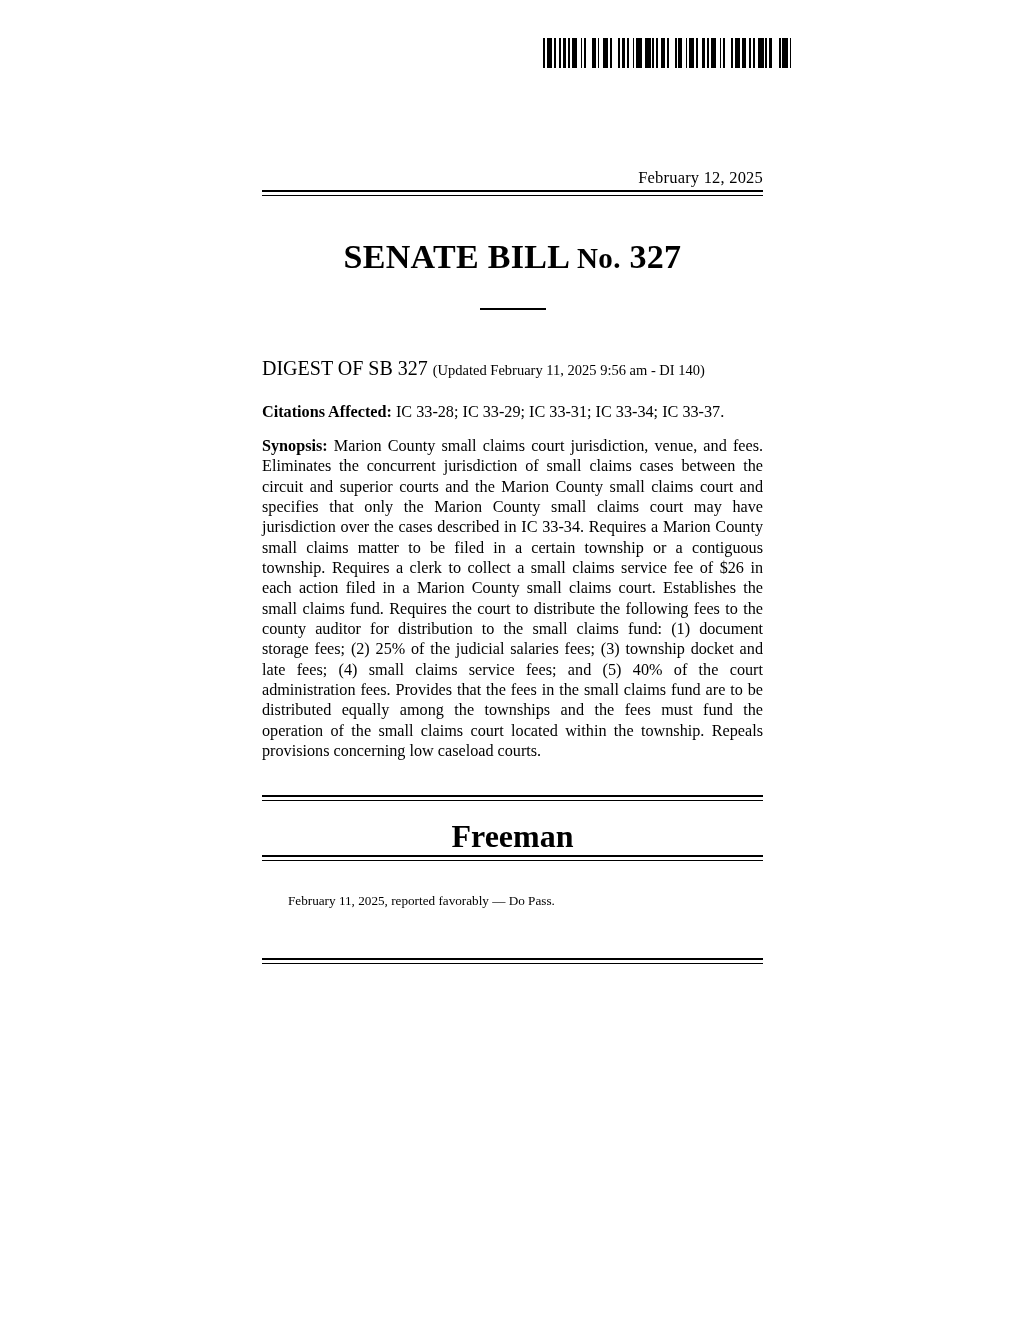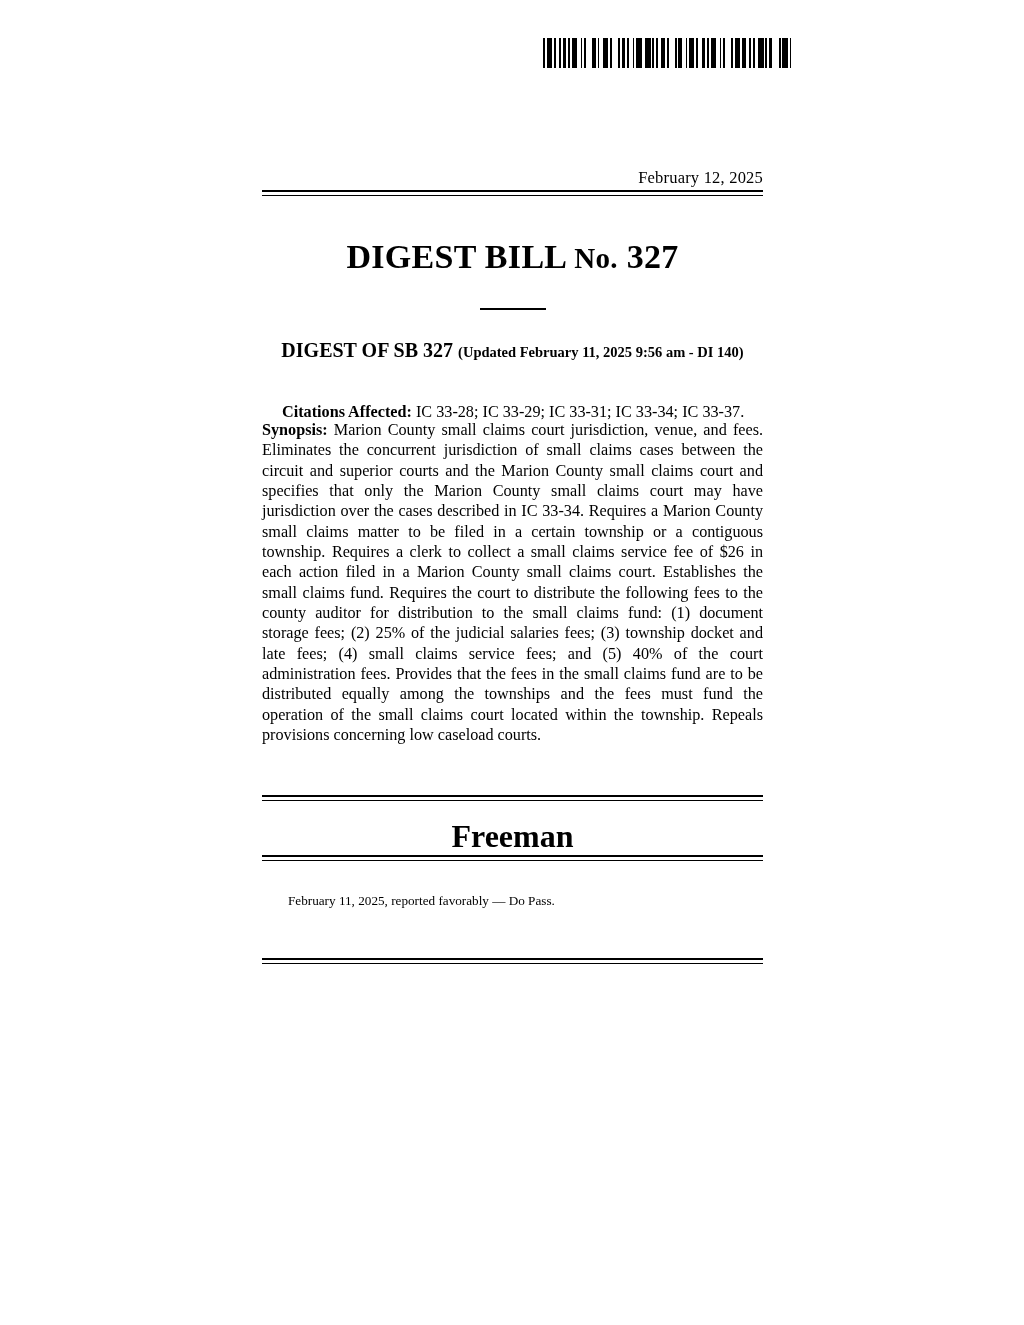--- a/index.html
+++ b/index.html
@@ -87,40 +87,37 @@
     position: absolute;
     top: 308px;
     left: 0;
     right: 0;
     margin: 0 auto;
     width: 66px;
     border-top: 2.6px solid #000;
   }
 
   .digest-line {
-    top: 338px;
-    text-align: center;
+    top: 356px;
     font-size: 20px;
     line-height: 1.2;
-    font-weight: bold;
   }
   .digest-line .sub {
     font-size: 14.5px;
   }
 
   .citations {
     top: 402px;
     font-size: 16.2px;
     line-height: 1.25;
-    margin-left: 20px;
   }
   .citations b { font-weight: bold; }
 
   .synopsis {
-    top: 420px;
+    top: 436px;
     font-size: 16.2px;
     line-height: 1.255;
     text-align: justify;
     text-justify: inter-word;
   }
   .synopsis b { font-weight: bold; }
 
   .effective {
     top: 743px;
     font-size: 16.2px;
@@ -258,21 +255,21 @@
         <i class="s1"></i>
         <i class="w1"></i>
     </div>
   </div>
 
   <div class="col date-line" style="position:absolute;">February 12, 2025</div>
 
   <div class="rule-double rule-double-pos" style="top:190px;"></div>
 
   <div class="col bill-title" style="position:absolute;">
-    <span>DIGEST BILL</span>
+    <span>SENATE BILL</span>
     <span class="no">No.</span>
     <span>327</span>
   </div>
 
   <div class="col" style="position:absolute;top:0;height:0;">
     <div class="short-rule"></div>
   </div>
 
   <div class="col digest-line" style="position:absolute;">
     <span>DIGEST OF SB 327</span>

